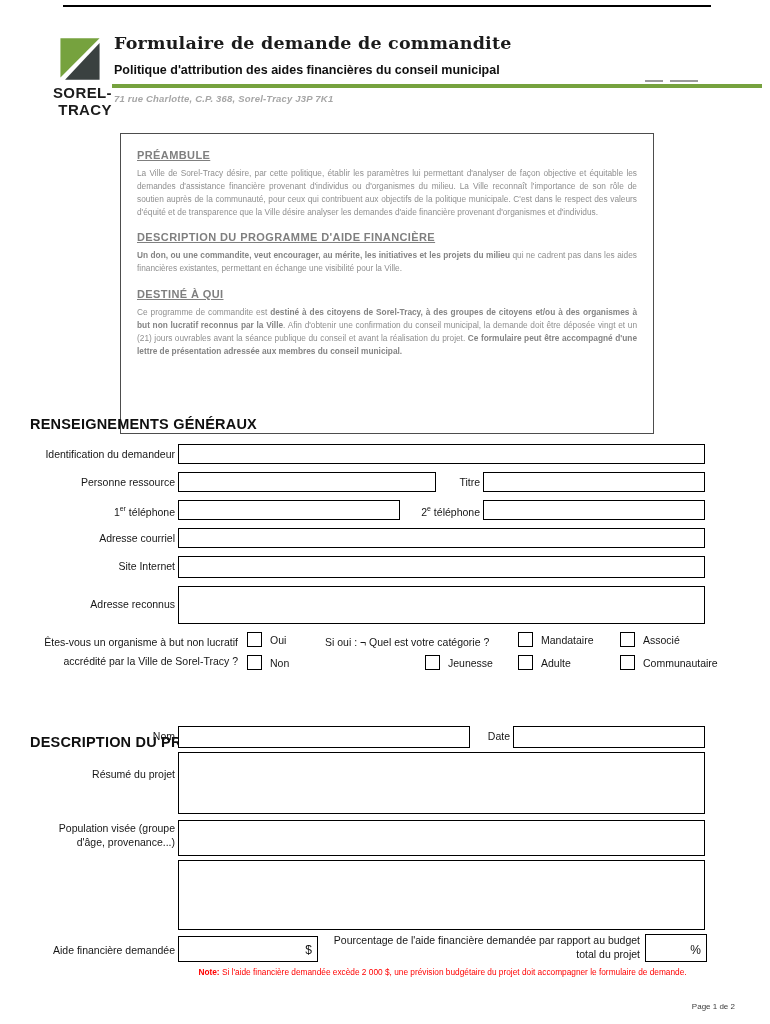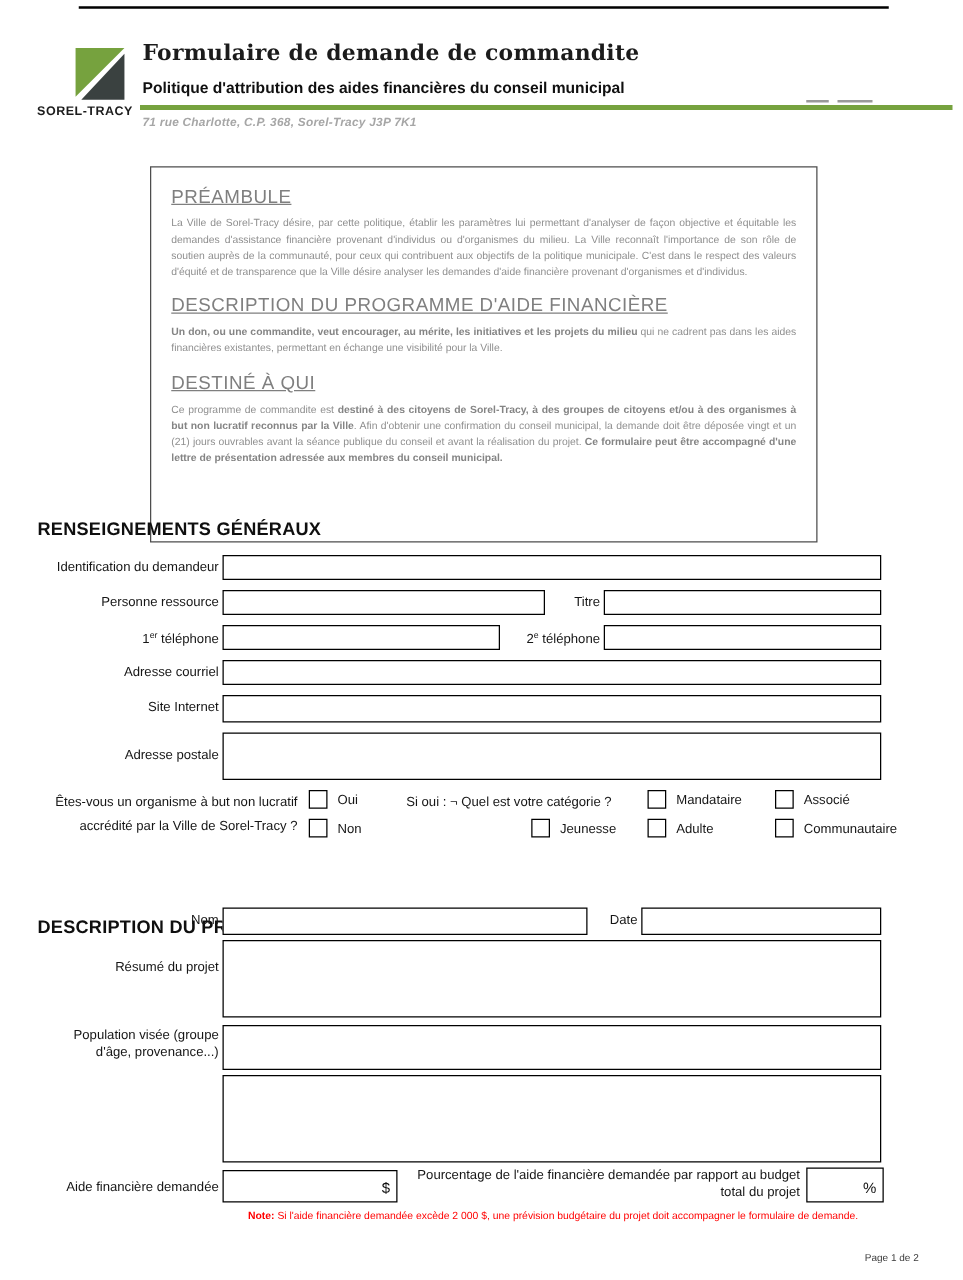--- a/index.html
+++ b/index.html
@@ -2,26 +2,26 @@
 <html><head>
 <meta charset="utf-8">
 <style>
   html,body{margin:0;padding:0;background:#ffffff;}
   .page{position:relative;width:770px;height:1024px;background:#fff;
         font-family:"Liberation Sans",sans-serif;color:#111;overflow:hidden;}
   .abs{position:absolute;}
   .top-rule{background:#000;}
   .green-rule{background:#76A23E;}
   .gray-dash{background:#9a9a9a;}
-  .logo-text{font-size:10px;font-weight:bold;letter-spacing:.4px;color:#1c1c1c;text-align:center;}
+  .logo-text{font-size:15px;font-weight:bold;letter-spacing:.4px;color:#1c1c1c;text-align:right;}
   .doc-title{font-family:"DejaVu Serif",serif;font-weight:bold;font-size:17.5px;color:#1b1b1b;letter-spacing:.2px;}
   .doc-subtitle{font-weight:bold;font-size:12.5px;color:#101010;}
   .address{font-style:italic;font-weight:bold;font-size:9.5px;color:#a6a6a6;letter-spacing:.2px;}
   .intro-box{border:1px solid #4d4d4d;padding:13px 16px;background:#fff;}
-  .ihead{color:#7f7f7f;font-size:15px;font-weight:normal;text-decoration:underline;letter-spacing:.4px;margin:13px 0 6px 0;}
+  .ihead{color:#7f7f7f;font-size:11px;font-weight:bold;text-decoration:underline;letter-spacing:.4px;margin:13px 0 6px 0;}
   .ihead.first{margin-top:2px;}
   .ibody{font-size:8.3px;color:#8f8f8f;line-height:1.55;text-align:justify;margin:0;}
   .ibody .b{font-weight:bold;color:#848484;}
   .section-title{font-size:14.5px;font-weight:bold;color:#0f0f0f;letter-spacing:.2px;}
   .flabel{font-size:10.5px;color:#161616;text-align:right;line-height:1.3;}
   .flabel sup{font-size:7px;}
   .field{border:1px solid #000;background:#fff;font:11px "Liberation Sans",sans-serif;padding:0 4px;outline:none;box-sizing:border-box;}
   textarea.field{resize:none;padding:2px 4px;}
   .field-box{border:1px solid #000;background:#fff;box-sizing:border-box;}
   .suffix{position:absolute;right:5px;bottom:4px;font-size:12px;color:#111;}
@@ -80,21 +80,21 @@
   <input class="abs field" style="left: 178px; top: 500px; width: 222px; height: 20px;">
   <div class="abs flabel" style="left:405px;top:504px;width:75px;"><span>2</span><sup>e</sup><span> téléphone</span></div>
   <input class="abs field" style="left: 483px; top: 500px; width: 222px; height: 20px;">
 
   <div class="abs flabel" style="left:30px;top:532px;width:145px;">Adresse courriel</div>
   <input class="abs field" style="left: 178px; top: 528px; width: 527px; height: 20px;">
 
   <div class="abs flabel" style="left:30px;top:560px;width:145px;">Site Internet</div>
   <input class="abs field" style="left: 178px; top: 556px; width: 527px; height: 22px;">
 
-  <div class="abs flabel" style="left:30px;top:598px;width:145px;">Adresse postale</div>
+  <div class="abs flabel" style="left:30px;top:598px;width:145px;">Adresse reconnus</div>
   <textarea class="abs field" style="left: 178px; top: 586px; width: 527px; height: 38px;"></textarea>
 
   <div class="abs flabel" style="left:20px;top:636px;width:218px;">Êtes-vous un organisme à but non lucratif</div>
   <div class="abs flabel" style="left:20px;top:655px;width:218px;">accrédité par la Ville de Sorel-Tracy ?</div>
 
   <div class="abs checkbox" style="left:247px;top:632px;"></div>
   <div class="abs cb-label" style="left:270px;top:634px;">Oui</div>
   <div class="abs checkbox" style="left:247px;top:655px;"></div>
   <div class="abs cb-label" style="left:270px;top:657px;">Non</div>
 

